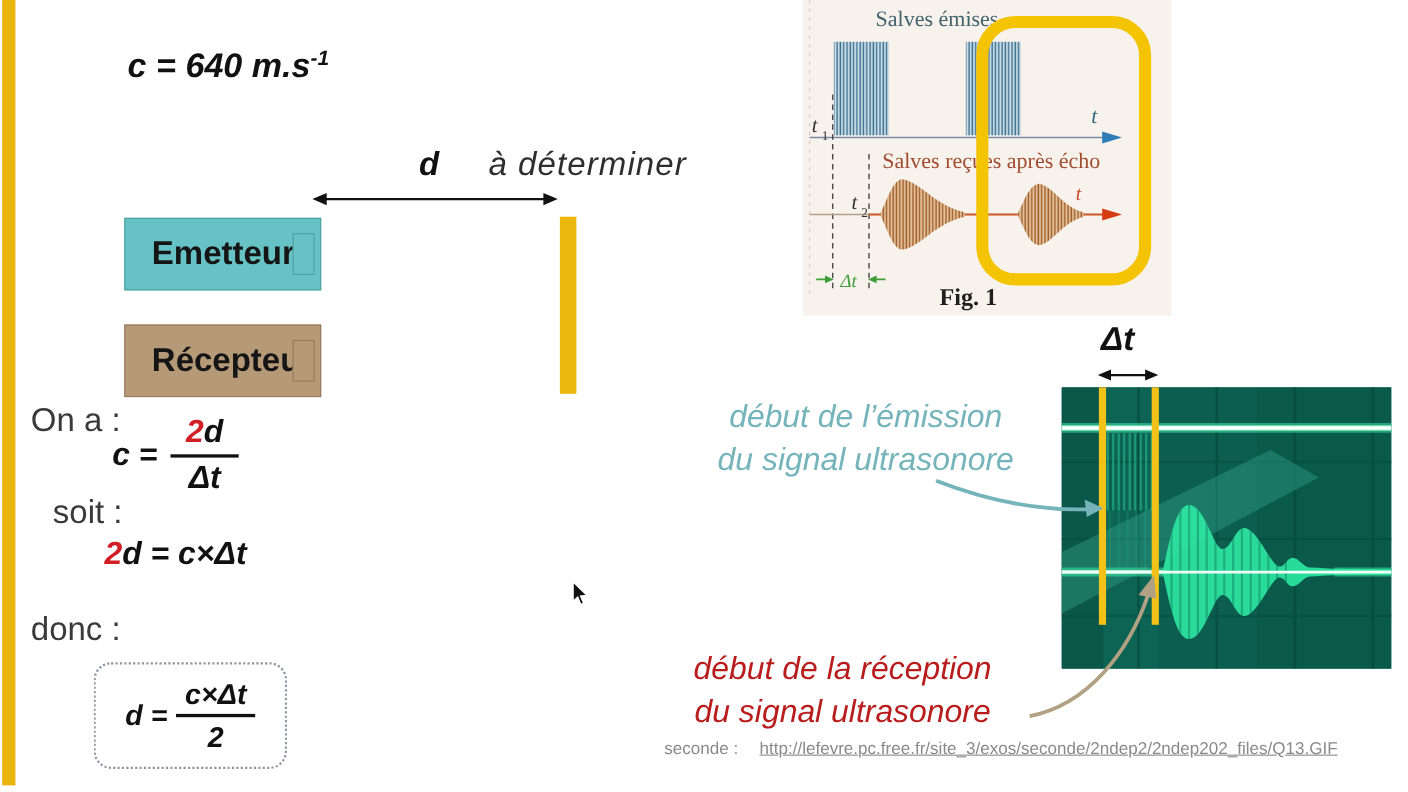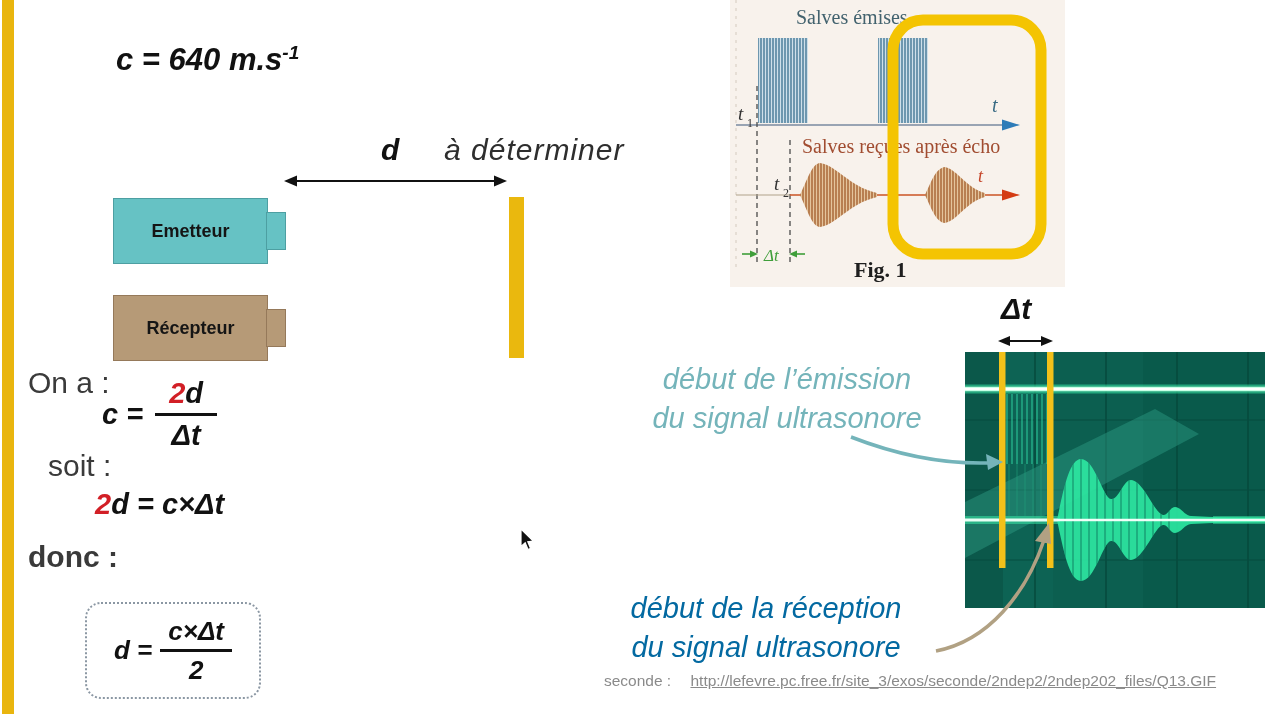--- a/index.html
+++ b/index.html
@@ -12,36 +12,36 @@
 
   
   .speed{left:116px;top:42px;font-size:31px;font-weight:bold;font-style:italic;color:#111;}
   .speed sup{font-size:19px;}
 
   
   .dist-sym{left:381px;top:133px;font-size:30px;font-weight:bold;font-style:italic;color:#111;}
   .dist-note{left:444px;top:133px;font-size:30px;font-style:italic;color:#2e2e2e;letter-spacing:1px;}
 
   
-  .devbox{width:153px;height:64px;display:flex;align-items:center;justify-content:center;
-          font-size:18px;font-weight:bold;color:#151515;}
+  .devbox{width:153px;height:64px;display:flex;align-items:center;
+          font-size:30px;font-weight:bold;color:#151515;padding-left:24px;}
   .emitter{left:113px;top:198px;background:#66c2c4;border:1px solid #4d9fa2;}
   .receiver{left:113px;top:295px;background:#b69a77;border:1px solid #95795a;}
   .nub{width:18px;height:36px;}
   .nub-e{left:266px;top:212px;background:#66c2c4;border:1px solid #4d9fa2;}
   .nub-r{left:266px;top:309px;background:#b69a77;border:1px solid #95795a;}
 
   
   .wall{left:509px;top:197px;width:15px;height:161px;background:#eab80e;}
 
   
   .step{font-size:30px;color:#3a3a3a;}
   .w-ona{left:28px;top:366px;}
   .w-soit{left:48px;top:449px;}
-  .w-donc{left:28px;top:540px;font-weight:bold;}
+  .w-donc{left:28px;top:556px;}
 
   
   .red{color:#d21f26;}
   .eqtxt{font-weight:bold;font-style:italic;color:#111;}
   .eq1{left:102px;top:377px;display:flex;align-items:center;gap:12px;}
   .eq1 .lhs{font-size:29px;}
   .frac{display:flex;flex-direction:column;align-items:center;}
   .frac .num,.frac .den{font-size:29px;line-height:33px;padding:0 14px;}
   .frac .bar{height:3px;background:#111;width:100%;margin:3px 0;}
   .eq2{left:95px;top:488px;font-size:29px;}
@@ -54,21 +54,21 @@
   .figure{left:730px;top:0;width:335px;height:287px;background:#f8f2ec;}
   .serif{font-family:"Liberation Serif",serif;}
 
   
   .scope{left:965px;top:352px;width:300px;height:256px;}
   .dt-label{left:1001px;top:292px;font-size:30px;font-weight:bold;font-style:italic;color:#111;}
 
   
   .ann{width:350px;text-align:center;font-size:29px;font-style:italic;line-height:39px;}
   .ann-teal{left:612px;top:360px;color:#74b4ba;}
-  .ann-tan{left:591px;top:589px;color:#0369a1;}
+  .ann-tan{left:591px;top:589px;color:#b91c1c;}
 
   
   .source{left:560px;top:672px;width:700px;text-align:center;font-size:15.5px;color:#8a8a8a;}
   .source a{color:#8a8a8a;text-decoration:underline;margin-left:15px;}
 
   .overlay{left:0;top:0;pointer-events:none;}
 </style>
 </head>
 <body>
 

